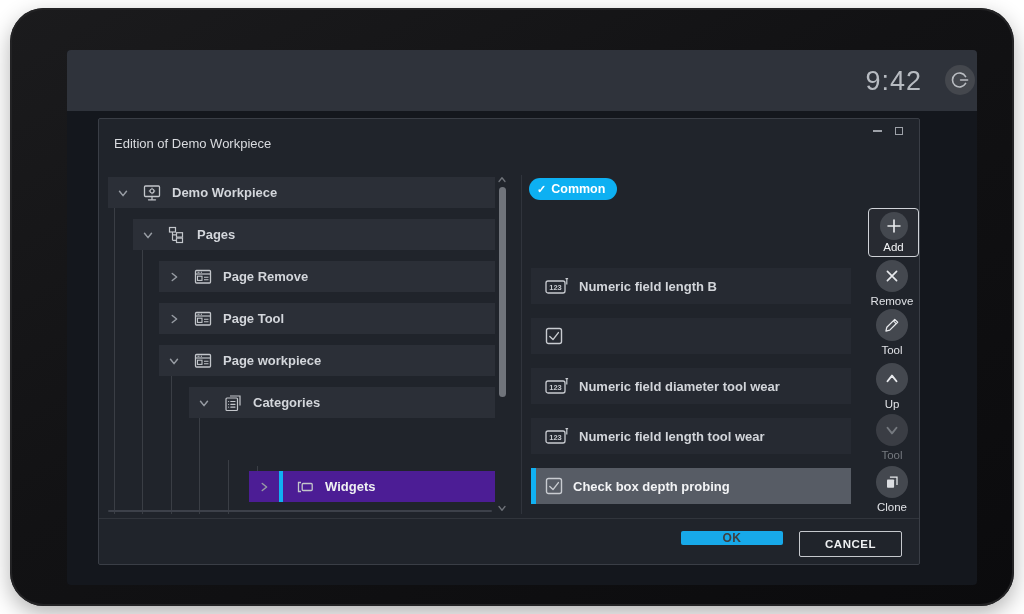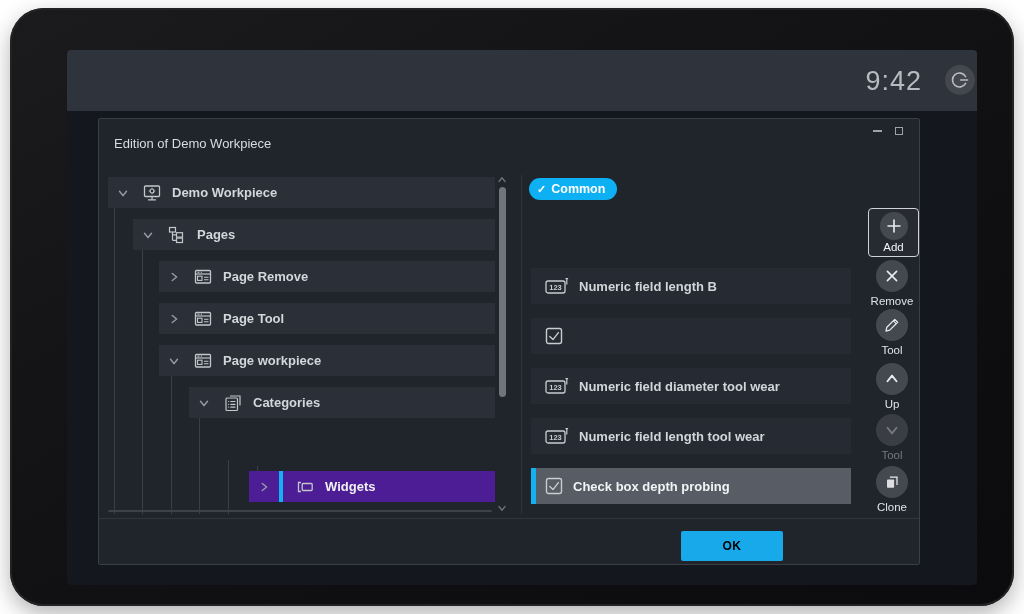--- a/index.html
+++ b/index.html
@@ -65,22 +65,22 @@
   .action.disabled .acircle { background:#3a3d44; color:#75797f; }
   .action.disabled .alabel { color:#75797f; }
   .action-add { position:absolute; left:769px; top:89px; width:51px; height:49px;
                 border:1px solid #d0d3d8; border-radius:4px; background:rgba(255,255,255,.03);
                 display:flex; flex-direction:column; align-items:center; justify-content:center; gap:1px; }
   .action-add .acircle { width:28px; height:28px; }
   .action-add .alabel { color:#f2f3f5; }
 
   
   .dlg-footer { position:absolute; left:0; top:399px; width:820px; height:46px; border-top:1px solid #31353c; }
-  .btn-ok { position:absolute; left:582px; top:12px; width:102px; height:30px; background:#17a9e9;
-            border:none; border-radius:2px; color:#000000; font-size:12px; font-weight:bold;
+  .btn-ok { position:absolute; left:582px; top:12px; width:102px; height:14px; background:#17a9e9;
+            border:none; border-radius:2px; color:#404040; font-size:12px; font-weight:bold;
             letter-spacing:.5px; font-family:"Liberation Sans", sans-serif; }
   .btn-cancel { position:absolute; left:700px; top:12px; width:103px; height:26px; background:transparent;
             border:1px solid #c6c9ce; border-radius:2px; color:#eef0f2; font-size:11.5px; font-weight:bold;
             letter-spacing:.5px; font-family:"Liberation Sans", sans-serif; }
 
   svg { display:block; }
 </style>
 </head>
 <body>
 
@@ -387,18 +387,19 @@
           <span class="acircle">
               <svg width="20" height="20">
                 <use href="#sym-clone"></use>
               </svg>
             </span>
           <span class="alabel">Clone</span>
         </div>
 
         <div class="dlg-footer">
           <button class="btn-ok">OK</button>
+          <button class="btn-cancel">CANCEL</button>
         </div>
       </div>
 
     </div>
   </div>
 </div>
 
 </body></html>

